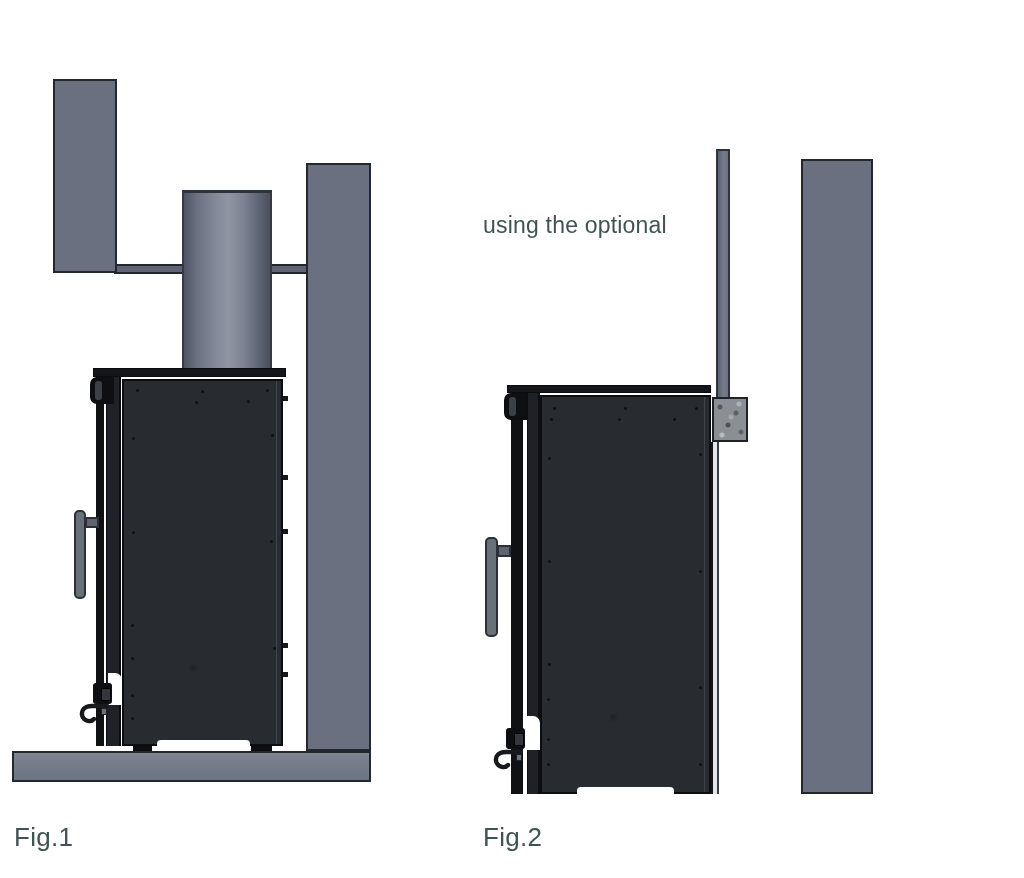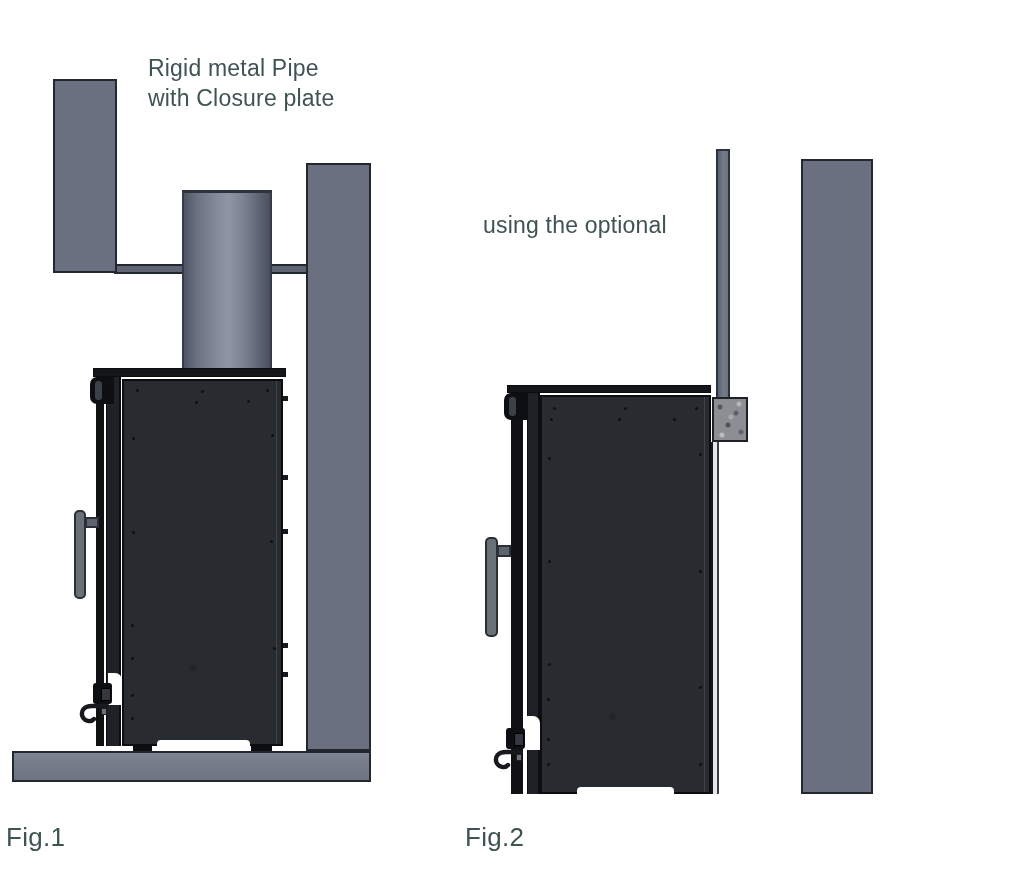--- a/index.html
+++ b/index.html
@@ -119,24 +119,20 @@
     position: absolute; width: 10px; height: 10px;
     background: radial-gradient(circle, rgba(10,12,14,0.35) 0%, rgba(10,12,14,0) 70%);
   }
   .hook-svg { position: absolute; }
 </style>
 </head>
 <body>
 
 <div id="canvas">
 
-  <div class="annotation" style="left:148px; top:53px;">
-    <div>Rigid metal Pipe</div>
-    <div>with Closure plate</div>
-  </div>
 
   <div class="shape plate-strip" style="left:114px; top:264px; width:70px; height:10px;"></div>
   <div class="shape plate-strip" style="left:270px; top:264px; width:38px; height:10px;"></div>
 
   <div class="shape wall" style="left:53px; top:79px; width:64px; height:194px;"></div>
   <div class="shape pipe" style="left:182px; top:190px; width:90px; height:182px;"></div>
   <div class="shape wall" style="left:306px; top:163px; width:65px; height:588px;"></div>
 
   <div class="shape stove-plate" style="left:93px; top:368px; width:193px; height:9px;"></div>
   <div class="shape door-a" style="left:96px; top:377px; width:8px; height:369px;"></div>
@@ -156,21 +152,21 @@
   <div class="shape lock-block" style="left:93px; top:683px; width:19px; height:21px;">
     <span class="lock-inner"></span>
   </div>
   <svg class="hook-svg" style="left:79px; top:703px;" width="30" height="22" viewBox="0 0 30 22">
     <path d="M28 3 L13 3 C5 3 1.5 8 3.5 13.5 C5.5 18.5 12 19.5 15 16" stroke="#17191d" stroke-width="4.4" fill="none" stroke-linecap="round"></path>
   </svg>
   <div class="shape hook-square" style="left:101px; top:708px; width:6px; height:7px;"></div>
 
   <div class="shape hearth" style="left:12px; top:751px; width:359px; height:31px;"></div>
 
-  <div class="caption" style="left:6px; top:822px;">Fig.1</div>
+  <div class="caption" style="left:14px; top:822px;">Fig.1</div>
 
   <div class="annotation" style="left:483px; top:210px;">
     <div>using the optional</div>
   </div>
 
   <div class="shape flue-plate" style="left:716px; top:149px; width:14px; height:250px;"></div>
   <div class="shape wall" style="left:801px; top:159px; width:72px; height:635px;"></div>
 
   <div class="shape stove-plate" style="left:507px; top:385px; width:204px; height:8px;"></div>
   <div class="shape door-a" style="left:511px; top:393px; width:12px; height:401px;"></div>
@@ -188,21 +184,21 @@
   <div class="shape handle-bar" style="left:485px; top:537px; width:13px; height:100px;"></div>
   <div class="shape lock-notch" style="left:524px; top:716px; width:16px; height:34px;"></div>
   <div class="shape lock-block" style="left:506px; top:728px; width:19px; height:21px;">
     <span class="lock-inner"></span>
   </div>
   <svg class="hook-svg" style="left:493px; top:749px;" width="30" height="22" viewBox="0 0 30 22">
     <path d="M28 3 L13 3 C5 3 1.5 8 3.5 13.5 C5.5 18.5 12 19.5 15 16" stroke="#17191d" stroke-width="4.4" fill="none" stroke-linecap="round"></path>
   </svg>
   <div class="shape hook-square" style="left:516px; top:754px; width:6px; height:7px;"></div>
 
-  <div class="caption" style="left:465px; top:822px;">Fig.2</div>
+  <div class="caption" style="left:483px; top:822px;">Fig.2</div>
 
   <div id="dot-layer" style="position:absolute; left:0; top:0; width:100%; height:100%; pointer-events:none;">
       <div class="screw" style="left: 136px; top: 389px;"></div>
       <div class="screw" style="left: 201px; top: 390px;"></div>
       <div class="screw" style="left: 266px; top: 389px;"></div>
       <div class="screw" style="left: 195px; top: 401px;"></div>
       <div class="screw" style="left: 247px; top: 400px;"></div>
       <div class="screw" style="left: 132px; top: 437px;"></div>
       <div class="screw" style="left: 271px; top: 434px;"></div>
       <div class="screw" style="left: 132px; top: 531px;"></div>

